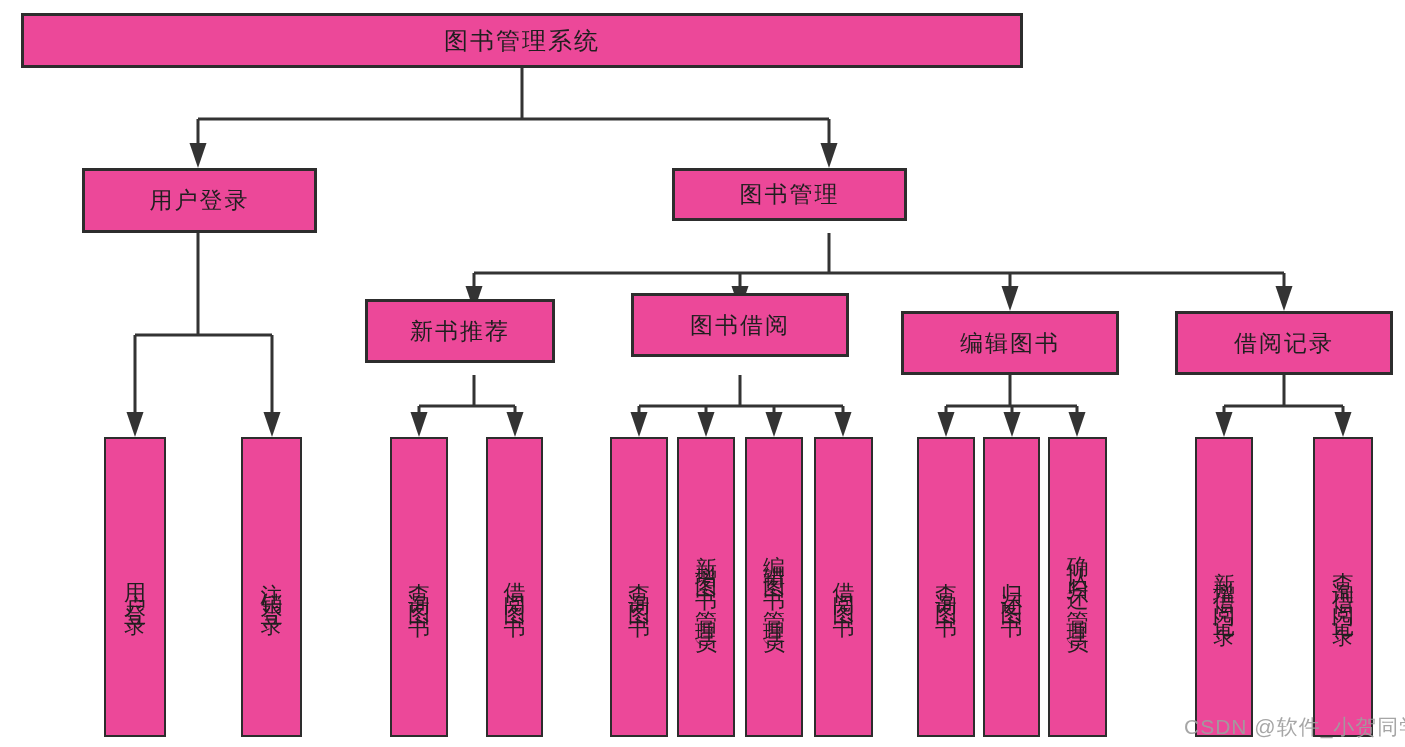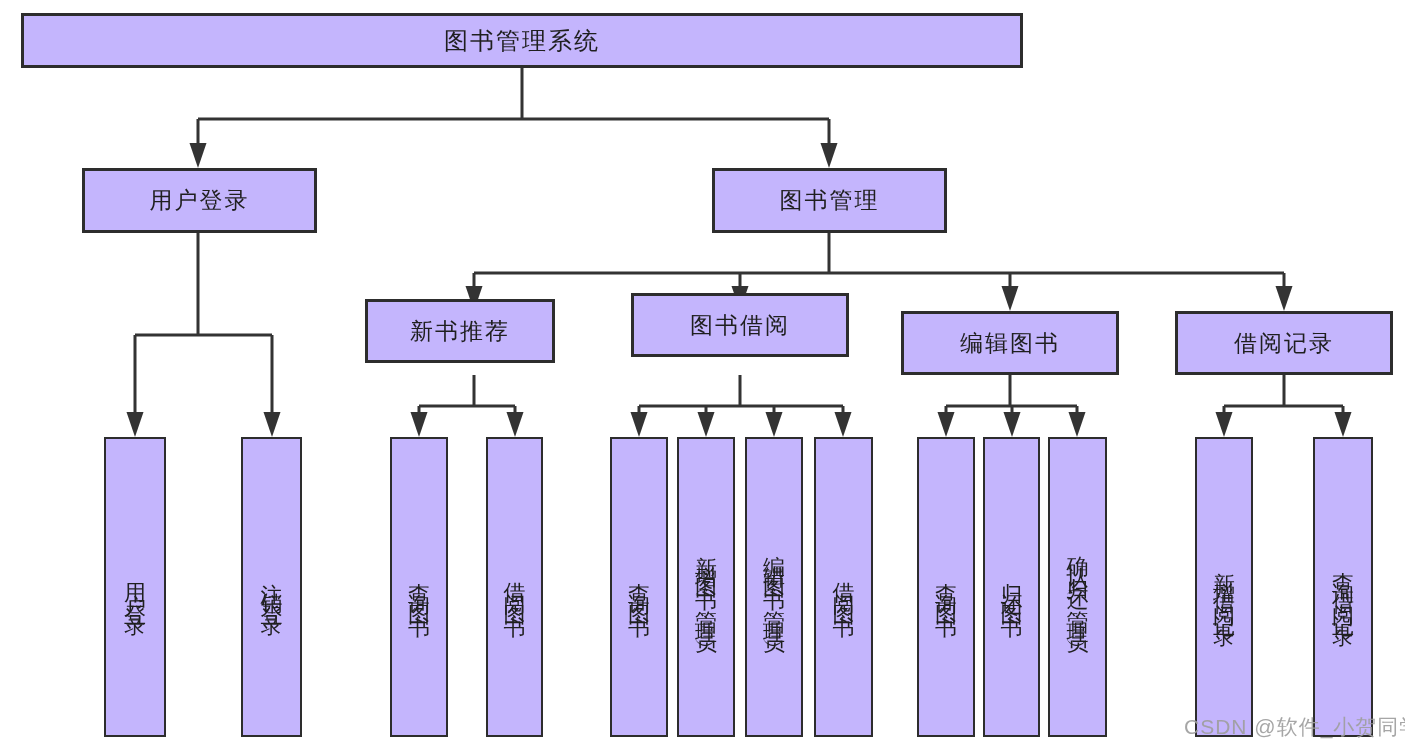--- a/index.html
+++ b/index.html
@@ -9,21 +9,21 @@
     height: 747px;
     background: #ffffff;
     font-family: "Liberation Sans", sans-serif;
     color: #1f1f1f;
     overflow: hidden;
   }
   .wires { position: absolute; left: 0; top: 0; width: 1405px; height: 747px; }
   .node {
     position: absolute;
     box-sizing: border-box;
-    background: #c4b5fd;
+    background: #ec4899;
     border: 3px solid #2d2d2d;
     display: flex;
     align-items: center;
     justify-content: center;
     text-align: center;
   }
   .node.h .lbl {
     font-size: 23px;
     letter-spacing: 2px;
     white-space: nowrap;
@@ -95,21 +95,21 @@
     </g>
   </svg>
 
   <div class="node h root" style="left:21px; top:13px; width:1002px; height:55px;">
     <span class="lbl">图书管理系统</span>
   </div>
 
   <div class="node h" style="left:82px; top:168px; width:235px; height:65px;">
     <span class="lbl">用户登录</span>
   </div>
-  <div class="node h" style="left:712px; top:168px; width:235px; height:65px;">
+  <div class="node h" style="left:672px; top:168px; width:235px; height:53px;">
     <span class="lbl">图书管理</span>
   </div>
 
   <div class="node h" style="left:365px; top:299px; width:190px; height:64px;">
     <span class="lbl">新书推荐</span>
   </div>
   <div class="node h" style="left:631px; top:293px; width:218px; height:64px;">
     <span class="lbl">图书借阅</span>
   </div>
   <div class="node h" style="left:901px; top:311px; width:218px; height:64px;">

